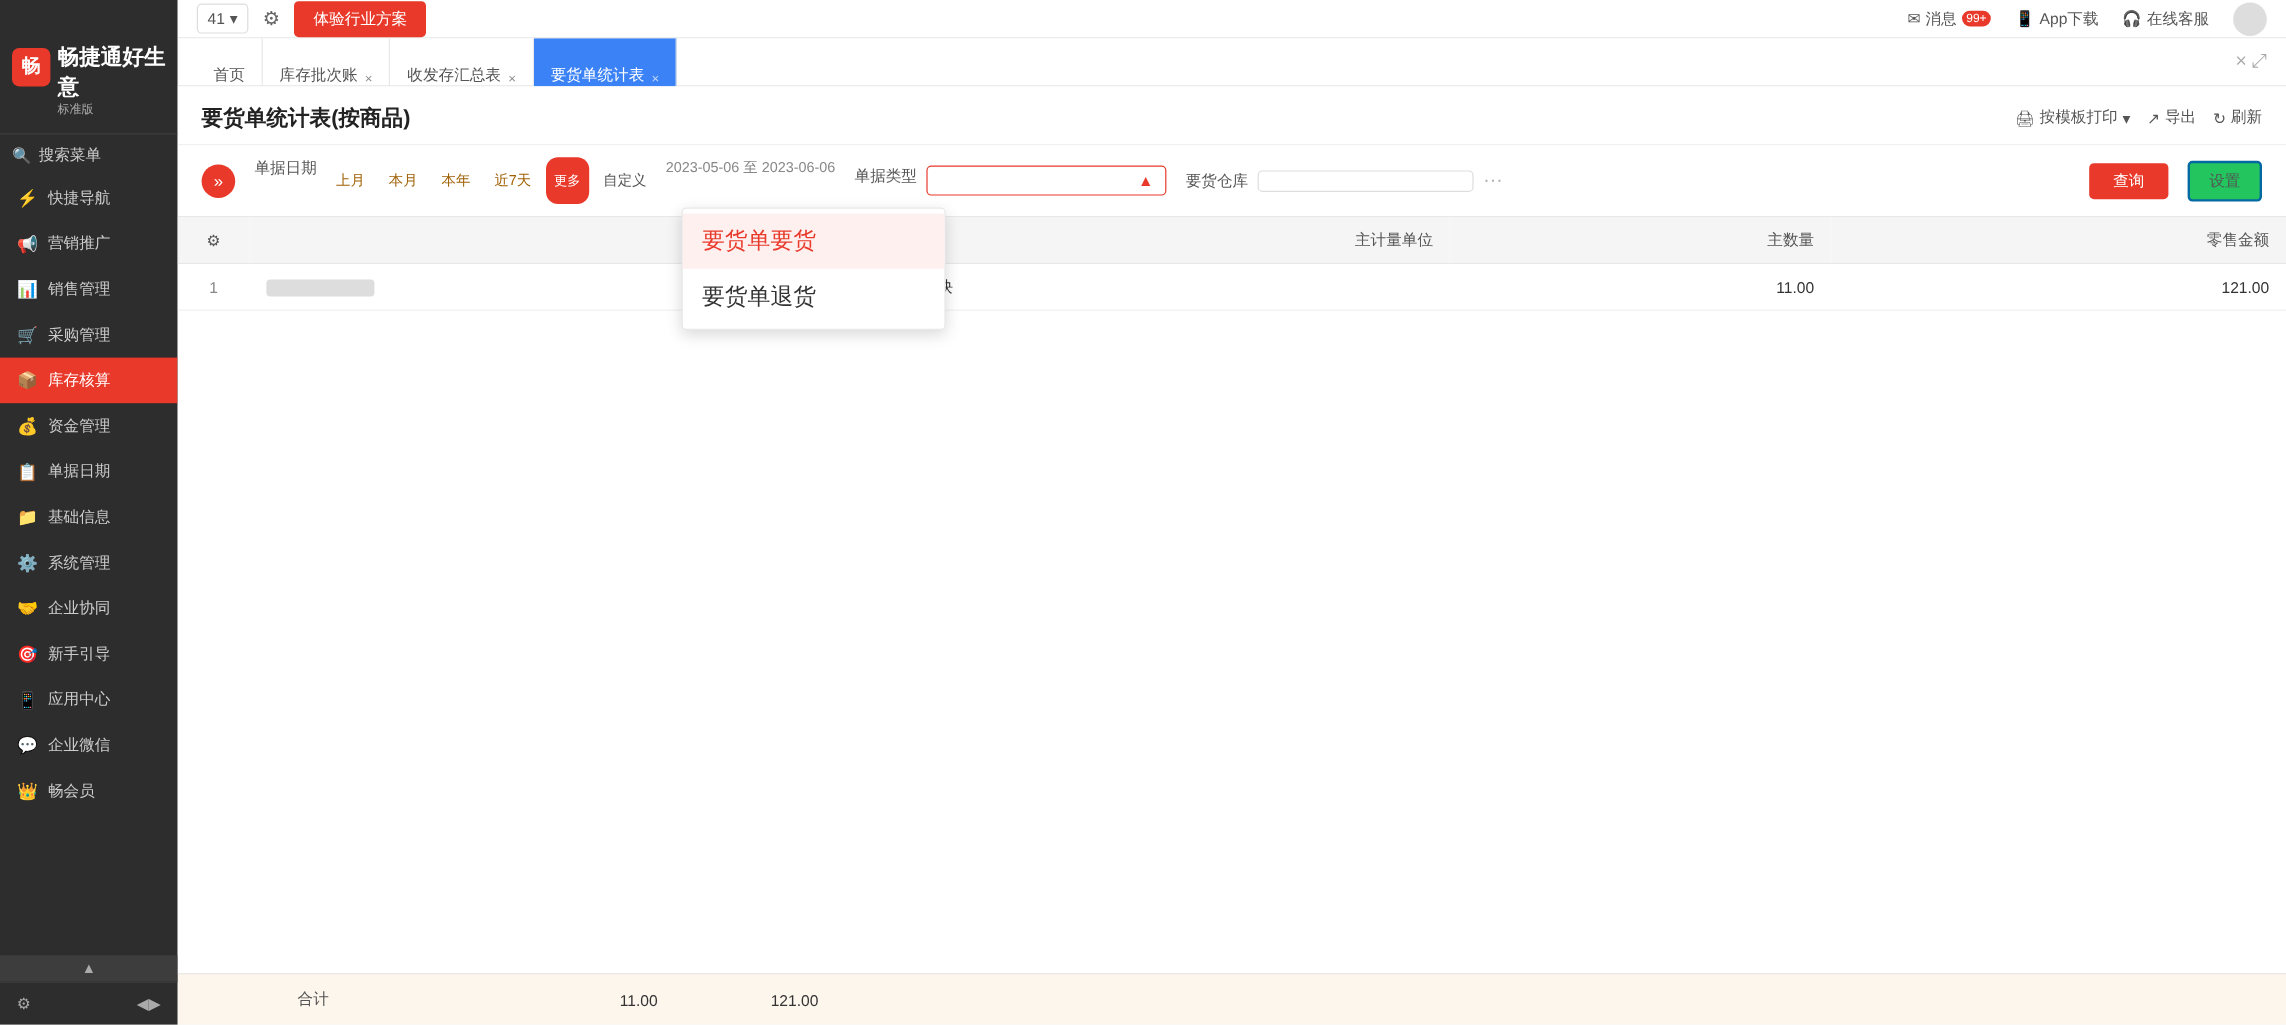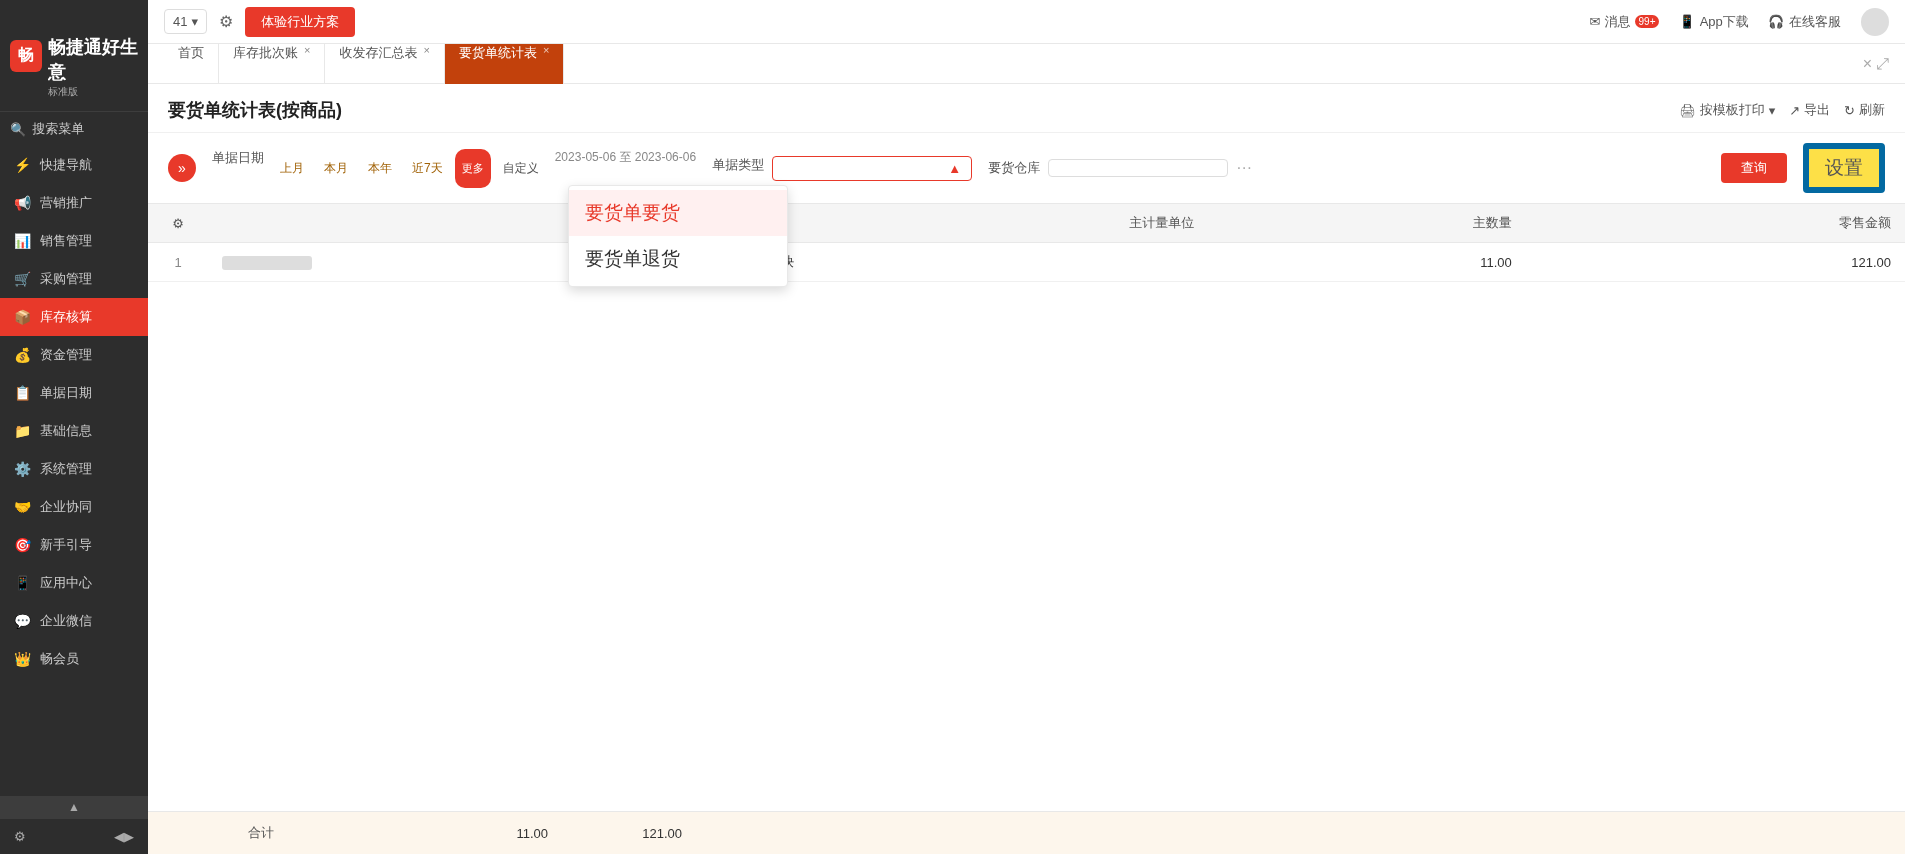--- a/index.html
+++ b/index.html
@@ -85,21 +85,21 @@
       flex: 1;
       display: flex;
       flex-direction: column;
       height: 100%;
       overflow: hidden;
     }
 
     
     .top-header {
       background: #fff;
-      height: 44px;
+      height: 32px;
       display: flex;
       align-items: center;
       justify-content: space-between;
       padding: 0 16px;
       border-bottom: 1px solid #e8e8e8;
       flex-shrink: 0;
     }
     .top-header-left {
       display: flex;
       align-items: center;
@@ -160,32 +160,32 @@
       height: 40px;
       display: flex;
       align-items: center;
       border-bottom: 1px solid #e8e8e8;
       padding: 0 16px;
       gap: 0;
       flex-shrink: 0;
     }
     .tab-item {
       display: flex;
-      align-items: flex-start;
+      align-items: flex-end;
       padding: 0 14px;
       height: 40px;
       cursor: pointer;
       font-size: 13px;
       color: #555;
       border-right: 1px solid #e8e8e8;
       gap: 6px;
       white-space: nowrap;
     }
     .tab-item.active {
-      background: #c2410c;
+      background: #3b82f6;
       color: white;
     }
     .tab-close {
       font-size: 11px;
       cursor: pointer;
       color: inherit;
       opacity: 0.7;
     }
     .tab-bar-right {
       margin-left: auto;
@@ -319,27 +319,27 @@
       background: #e8392a;
       color: white;
       border: none;
       padding: 6px 20px;
       border-radius: 4px;
       cursor: pointer;
       font-size: 13px;
       margin-left: auto;
     }
     .settings-btn {
-      background: #fde047;
+      background: #22c55e;
       color: #555;
-      border: 6px solid #0369a1;
+      border: 2px solid #0369a1;
       padding: 6px 16px;
       border-radius: 4px;
       cursor: pointer;
-      font-size: 19px;
+      font-size: 13px;
     }
 
     
     .dropdown-overlay {
       position: absolute;
       top: 52px;
       left: 420px;
       z-index: 1000;
       background: white;
       border: 1px solid #e8e8e8;

